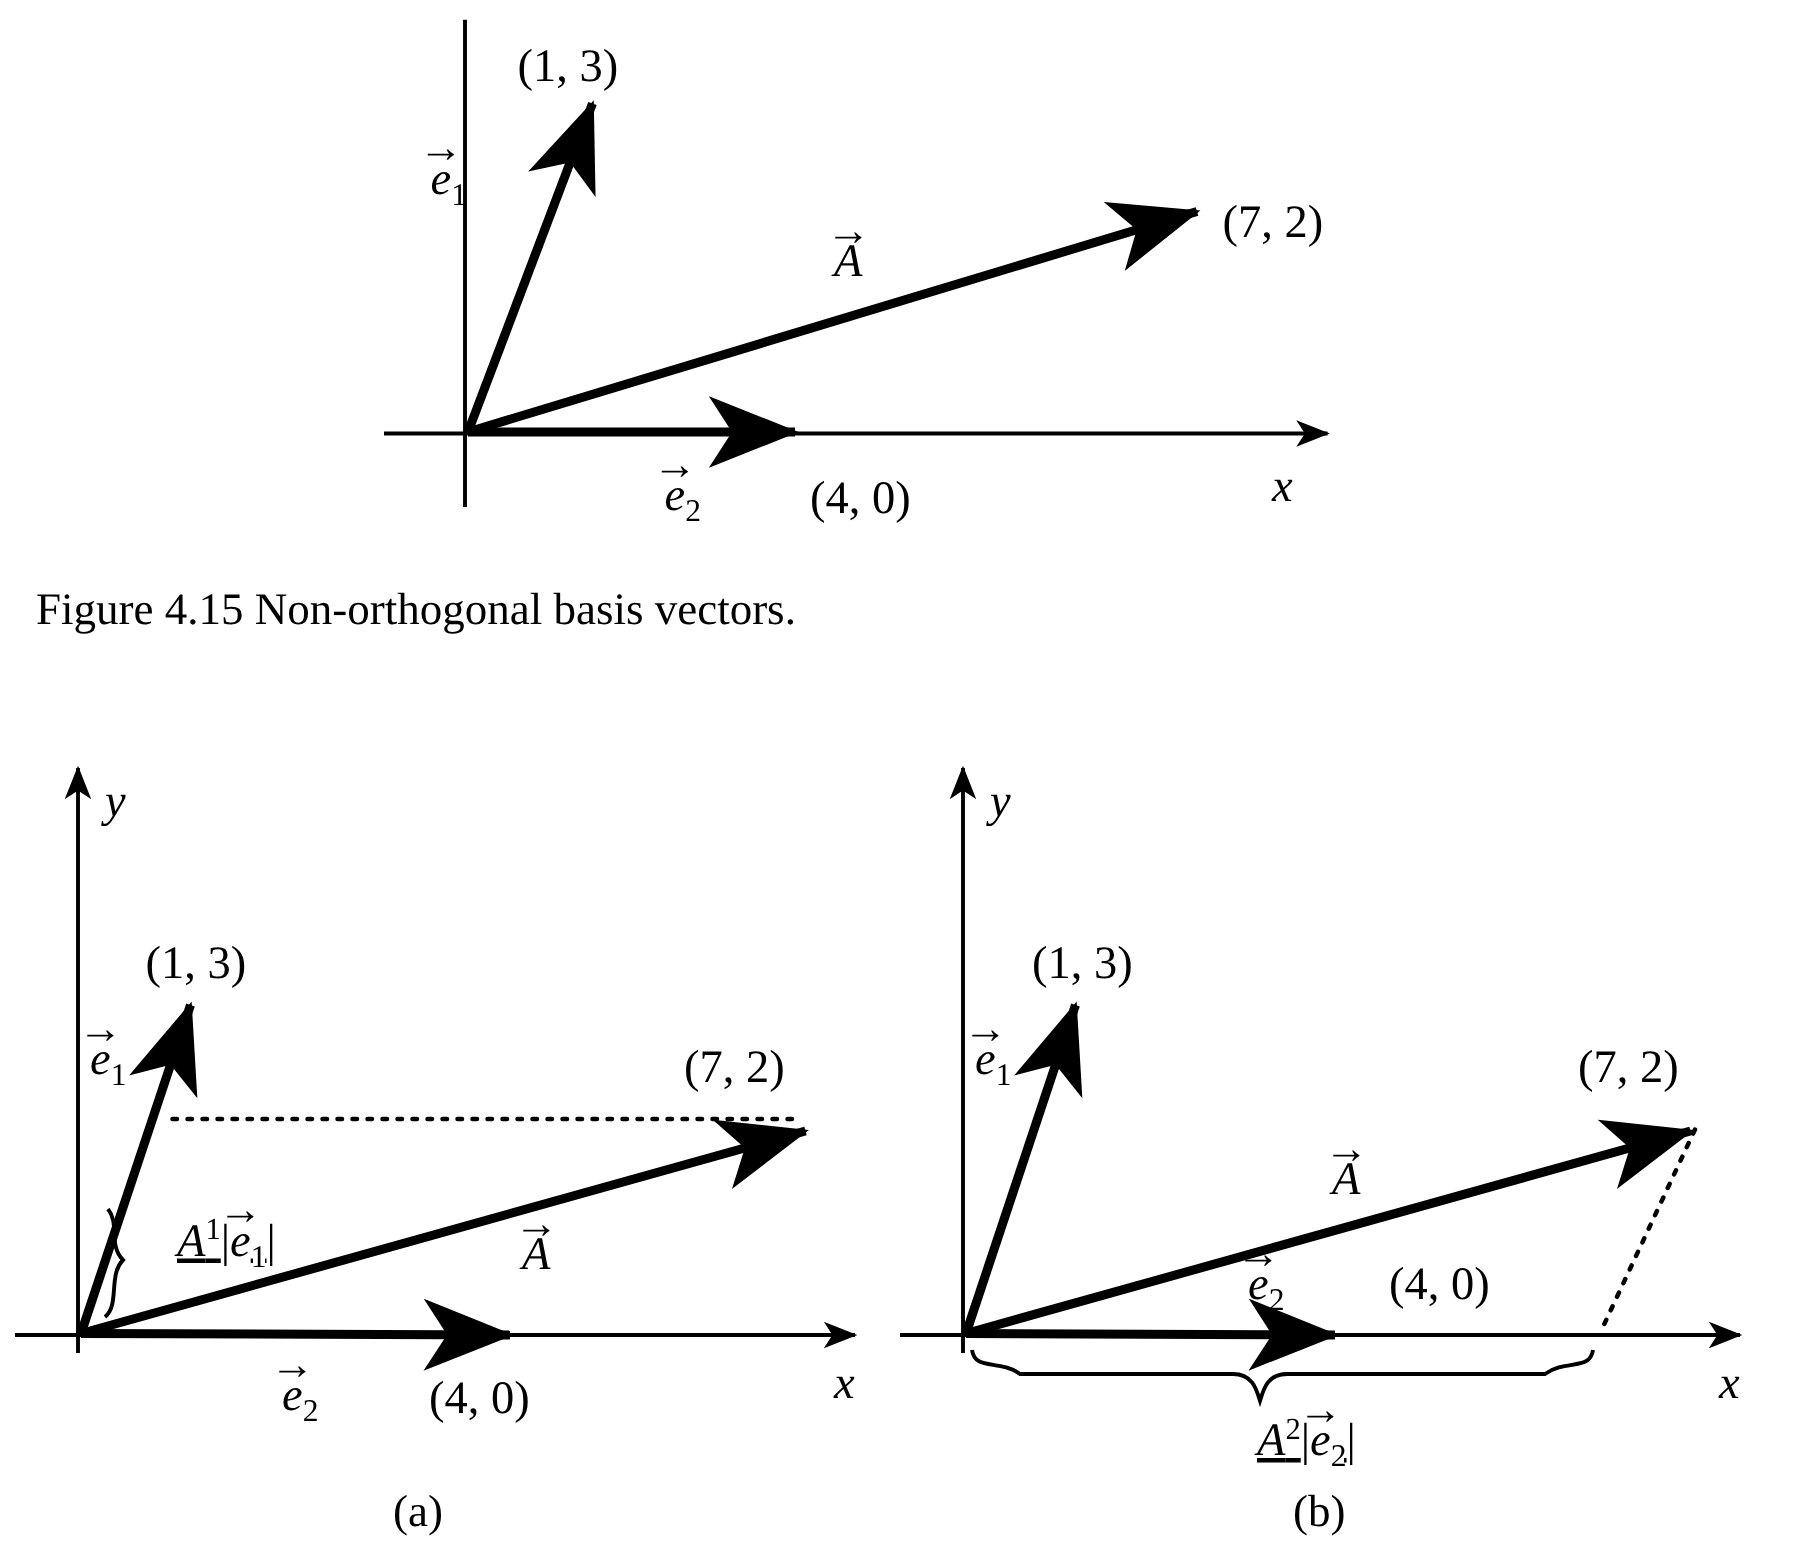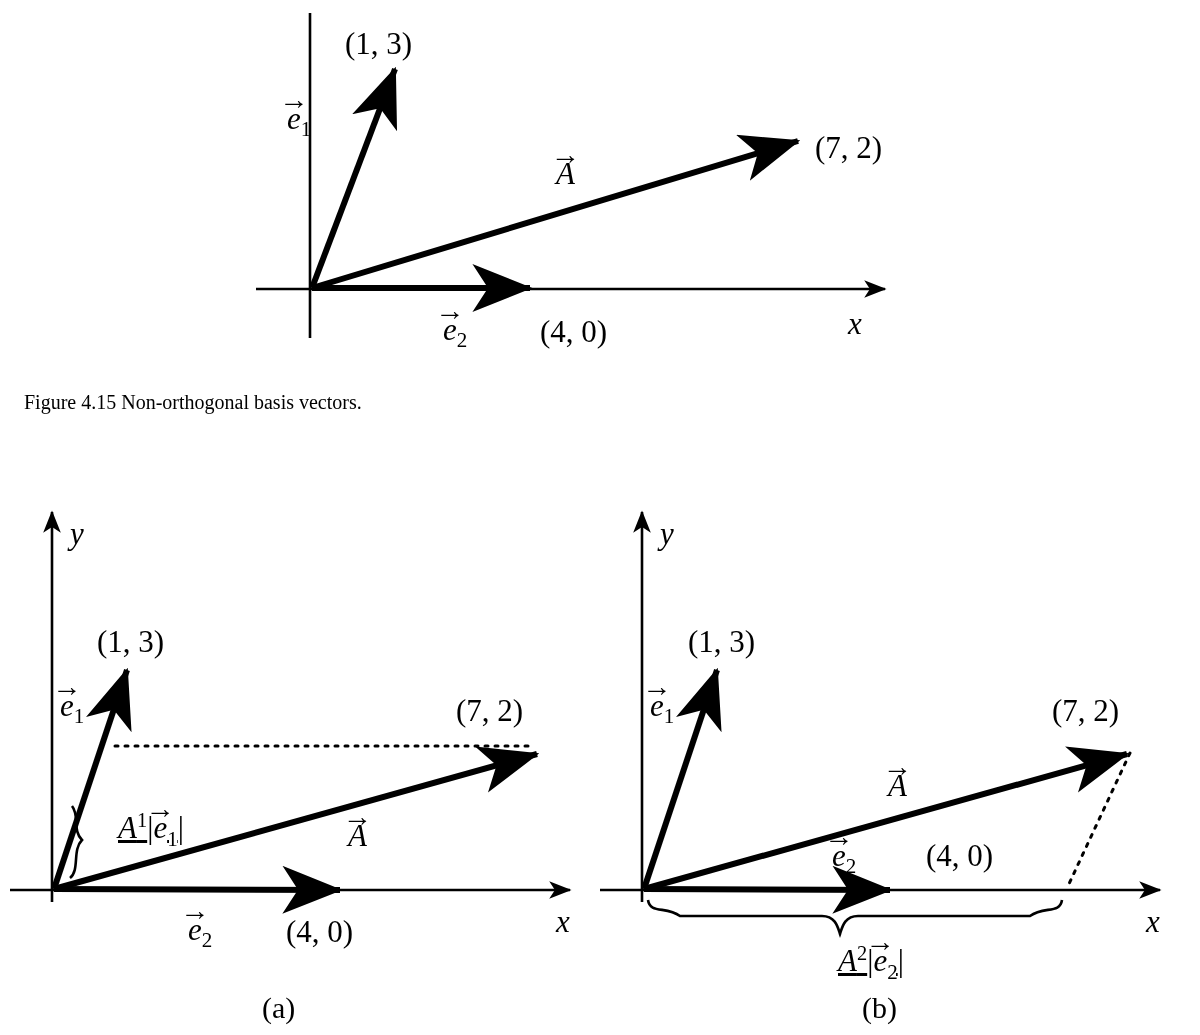--- a/index.html
+++ b/index.html
@@ -32,21 +32,21 @@
     line-height: 1;
   }
   .coord {
     font-size: 31px;
   }
   .axis-label {
     font-size: 31px;
     font-style: italic;
   }
   .caption {
-    font-size: 20px;
+    font-size: 30px;
   }
   .subcap {
     font-size: 30px;
   }
   
   .vec {
     position: absolute;
     font-size: 31px;
     line-height: 1;
     white-space: nowrap;

